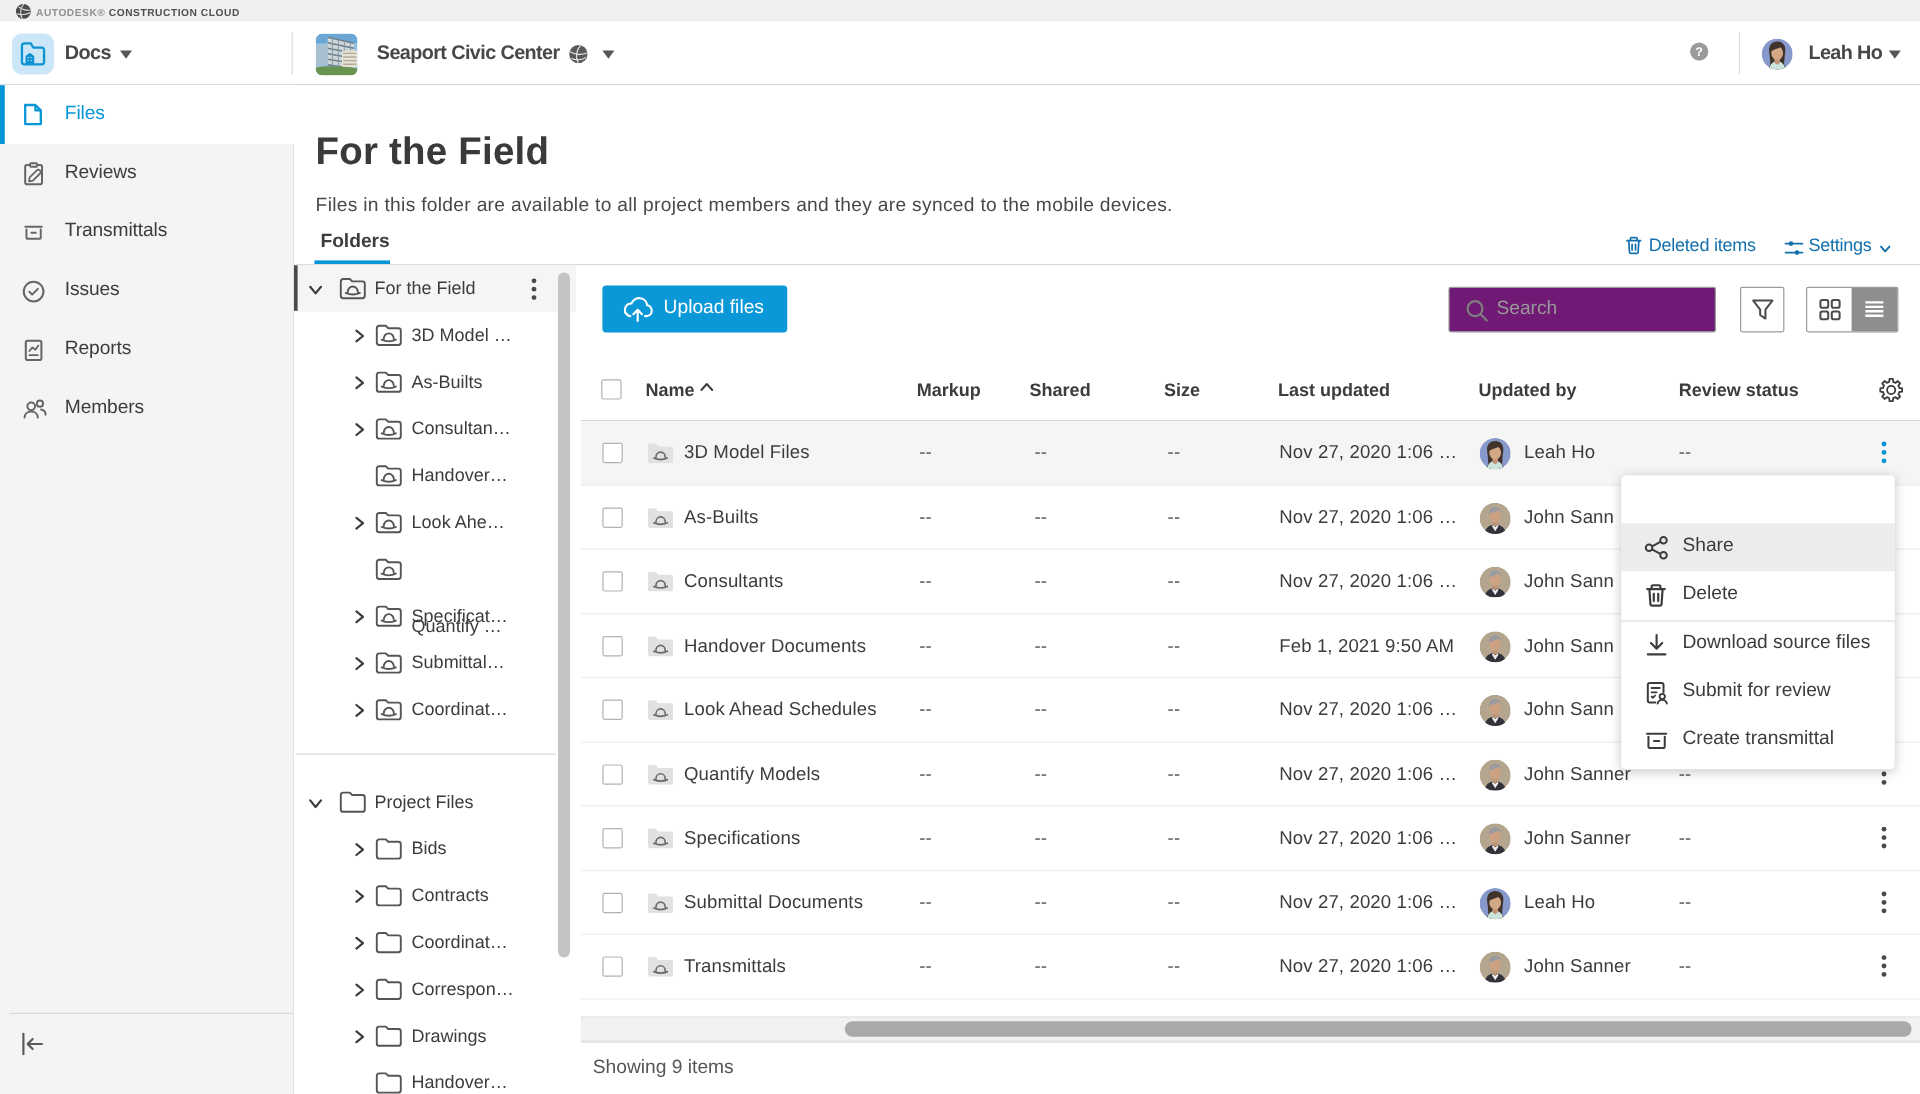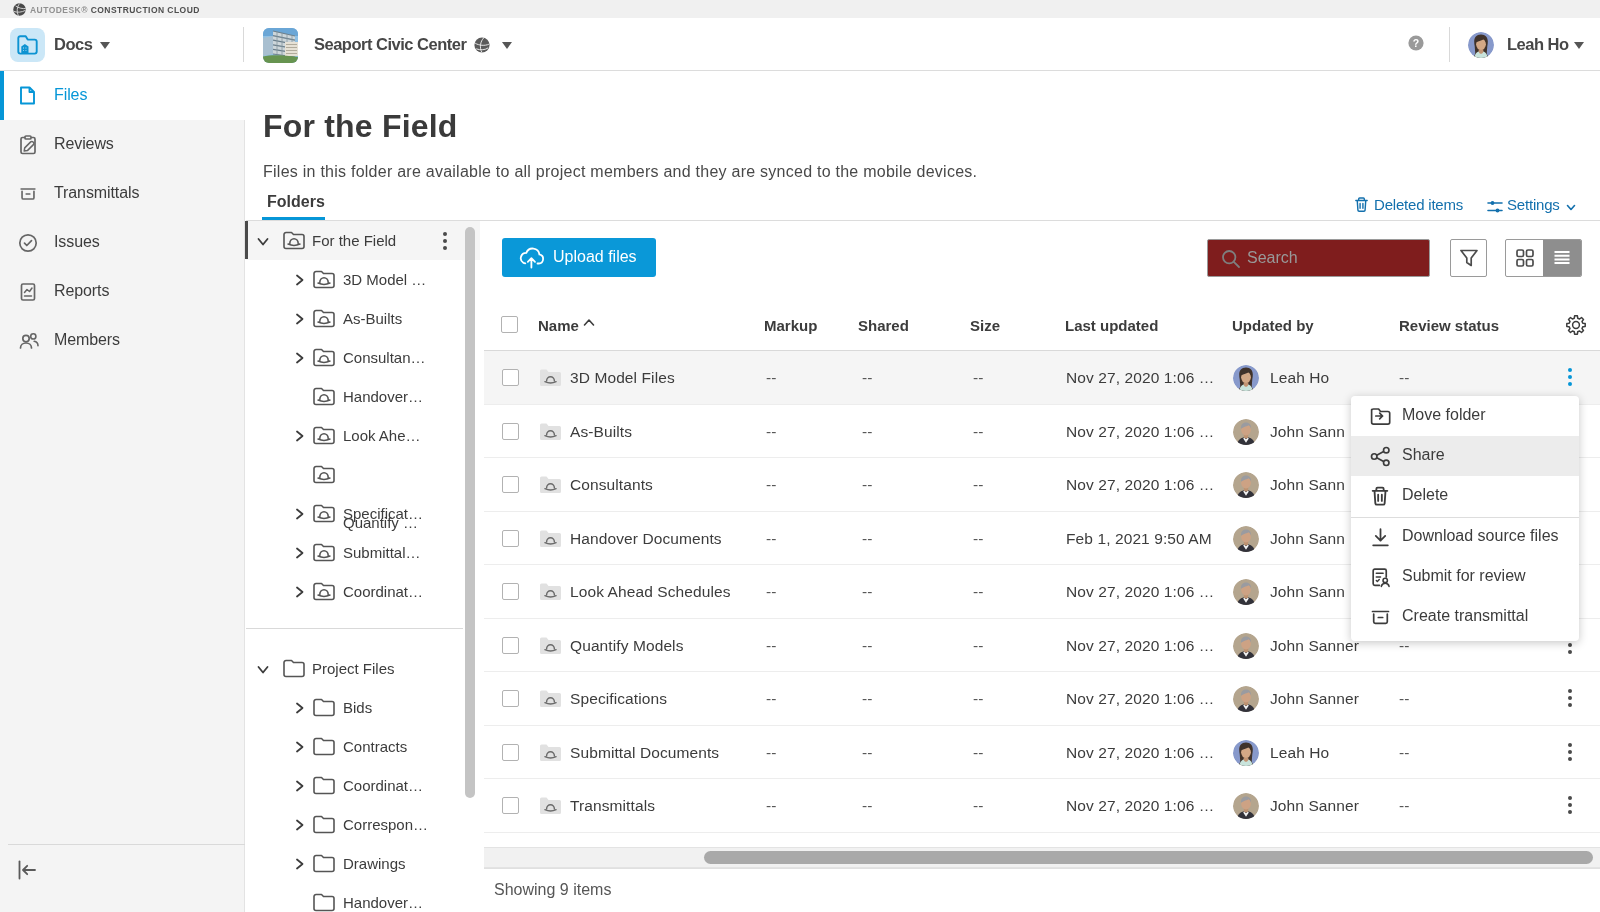--- a/index.html
+++ b/index.html
@@ -36,21 +36,21 @@
 
   .title { left:263px; top:108px; font-size:32px; font-weight:bold; color:#3a3a3a; letter-spacing:0.2px; }
   .desc { left:263px; top:163px; font-size:16px; letter-spacing:0.25px; color:#494949; }
   .tab { left:267px; top:193px; font-size:16px; font-weight:bold; color:#3c3c3c; }
   .tab-underline { left:262px; top:217px; width:63px; height:3px; background:#0696d7; }
   .tabs-divider { left:246px; top:220px; width:1354px; height:1px; background:#dcdcdc; }
   .toplink { position:absolute; top:196px; font-size:15px; letter-spacing:-0.2px; color:#1370ad; }
 
   #uploadbtn { left:502px; top:238px; width:154px; height:39px; background:#0a98d8; border-radius:3px; color:#fff; font-size:16px; }
   #uploadbtn span { position:absolute; left:51px; top:10px; }
-  #searchbox { left:1207px; top:239px; width:223px; height:38px; border:1px solid #9a9a9a; border-radius:2px; background:#7f1d1d; }
+  #searchbox { left:1207px; top:239px; width:223px; height:38px; border:1px solid #9a9a9a; border-radius:2px; background:#701a75; }
   #searchbox .ph { position:absolute; left:39px; top:9px; font-size:16px; color:#999; }
   #filterbtn { left:1450px; top:239px; width:37px; height:38px; border:1px solid #9a9a9a; border-radius:2px; background:#fff; }
   #toggle { left:1505px; top:239px; width:77px; height:38px; border:1px solid #9a9a9a; border-radius:2px; background:#fff; overflow:hidden; }
   #toggle .right { position:absolute; right:0; top:0; width:38px; height:36px; background:#8e8e8e; }
 
   .thead-lbl { position:absolute; top:317px; font-size:15px; font-weight:bold; color:#3c3c3c; }
   .thead-border { left:484px; top:350px; width:1116px; height:1px; background:#d9d9d9; }
   .checkbox { position:absolute; width:17px; height:17px; border:1px solid #b2b2b2; border-radius:2px; background:#fff; }
   .row { position:absolute; left:484px; width:1116px; height:53.5px; }
   .row .sep { position:absolute; left:0; bottom:0; width:1116px; height:1px; background:#ededed; }
@@ -820,29 +820,20 @@
       <i></i>
       <i></i>
     </div>
     <div class="sep"></div>
   </div>
 <div class="abs" id="hscroll"></div>
 <div class="abs" id="hthumb"></div>
 <div class="abs" id="footer-line"></div>
 <div class="abs" id="showing">Showing 9 items</div>
 <div class="abs" id="menu">
-    <div class="mitem" style="top:0px;">
-      <span class="mic">
-        <svg width="23" height="23" viewBox="0 0 22 22">
-          <path d="M2.5 4.5 V16.5 a1.8 1.8 0 0 0 1.8 1.8 H18 a1.8 1.8 0 0 0 1.8-1.8 V8 a1.8 1.8 0 0 0-1.8-1.8 H11 L9.2 3.8 H4.3 a1.8 1.8 0 0 0-1.8 1.8 Z" fill="none" stroke="#3c3c3c" stroke-width="1.6" stroke-linejoin="round"></path>
-          <path d="M6.5 10.5 h6.5 m-2.8-2.8 l2.8 2.8-2.8 2.8" fill="none" stroke="#3c3c3c" stroke-width="1.6" stroke-linecap="round" stroke-linejoin="round"></path>
-        </svg>
-      </span>
-      <span class="mlbl">Move folder</span>
-    </div>
     <div class="mitem" style="top:40px;background:#ececec;">
       <span class="mic">
         <svg width="23" height="23" viewBox="0 0 22 22">
           <circle cx="16.5" cy="5" r="2.6" fill="none" stroke="#3c3c3c" stroke-width="1.6"></circle>
           <circle cx="5" cy="11" r="2.6" fill="none" stroke="#3c3c3c" stroke-width="1.6"></circle>
           <circle cx="16.5" cy="17" r="2.6" fill="none" stroke="#3c3c3c" stroke-width="1.6"></circle>
           <path d="M7.4 9.8 L14 6.2 M7.4 12.2 L14 15.8" stroke="#3c3c3c" stroke-width="1.6"></path>
         </svg>
       </span>
       <span class="mlbl">Share</span>

